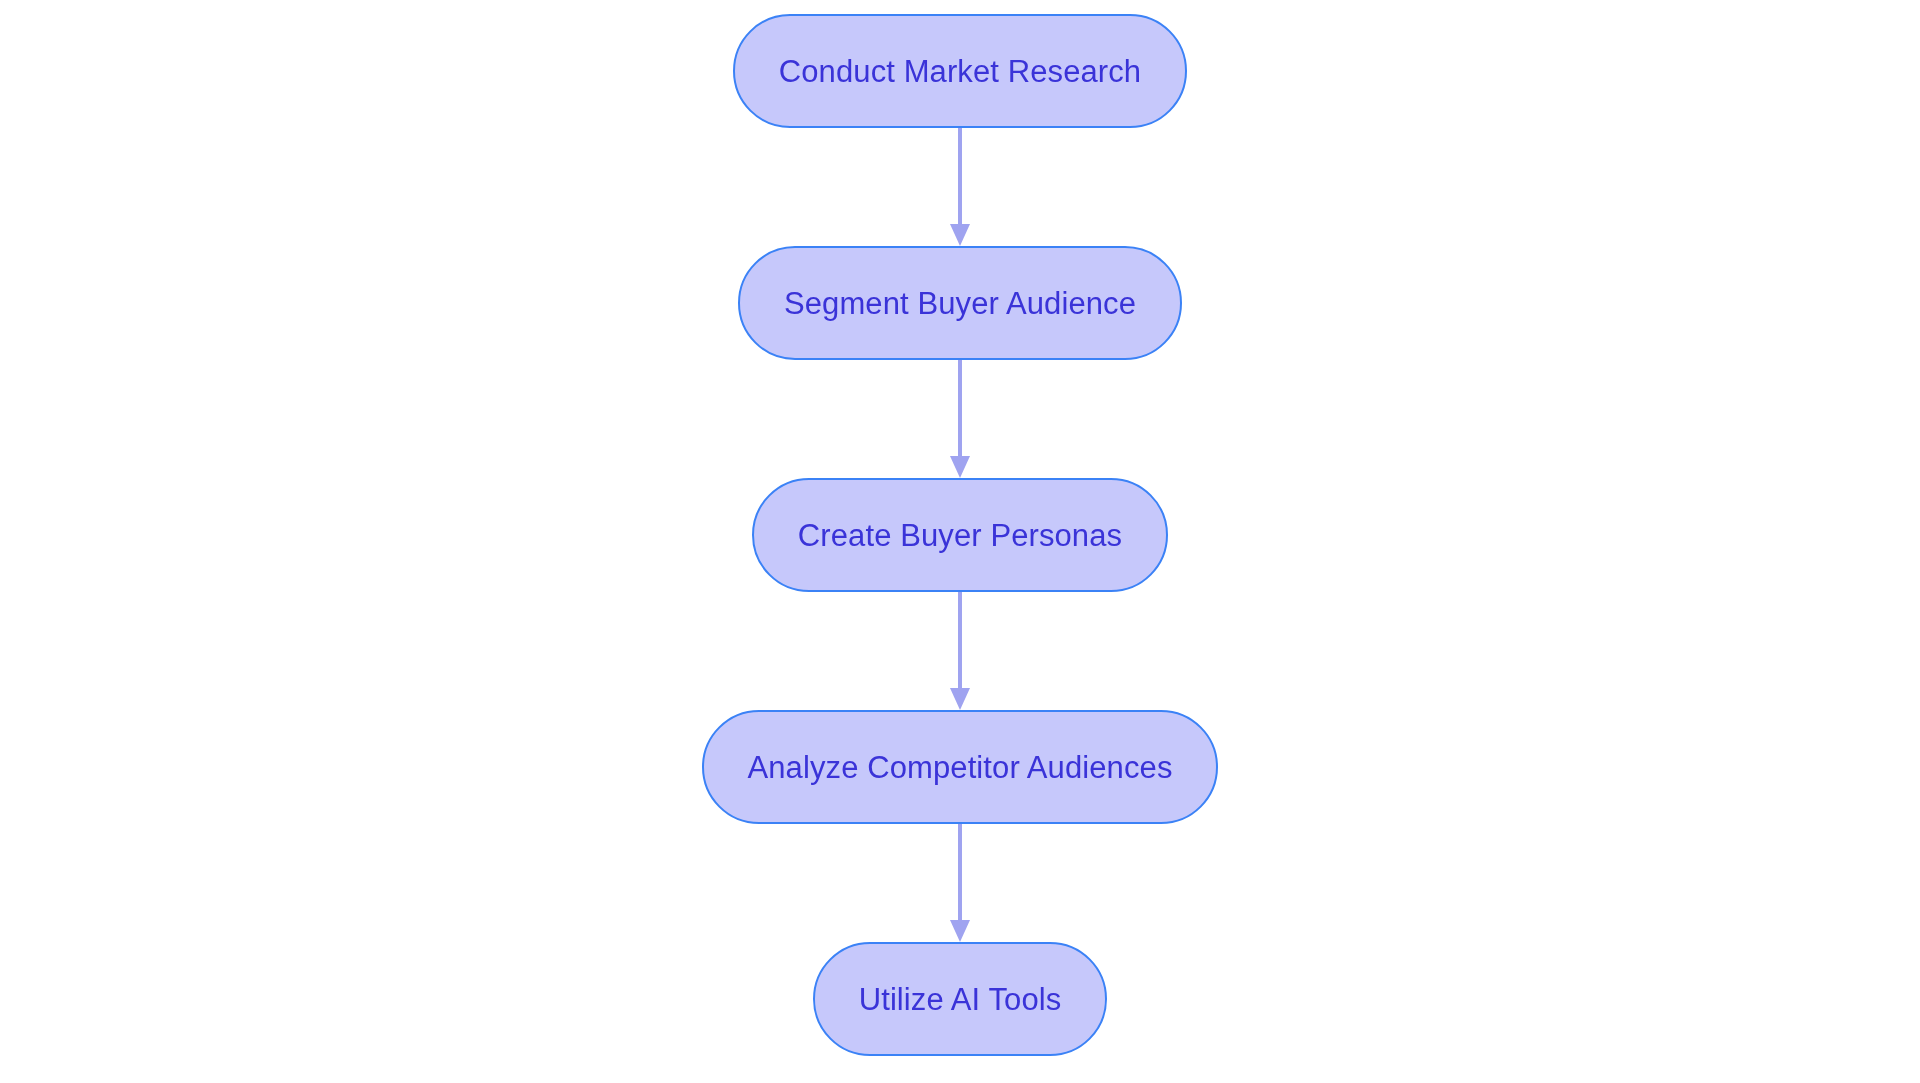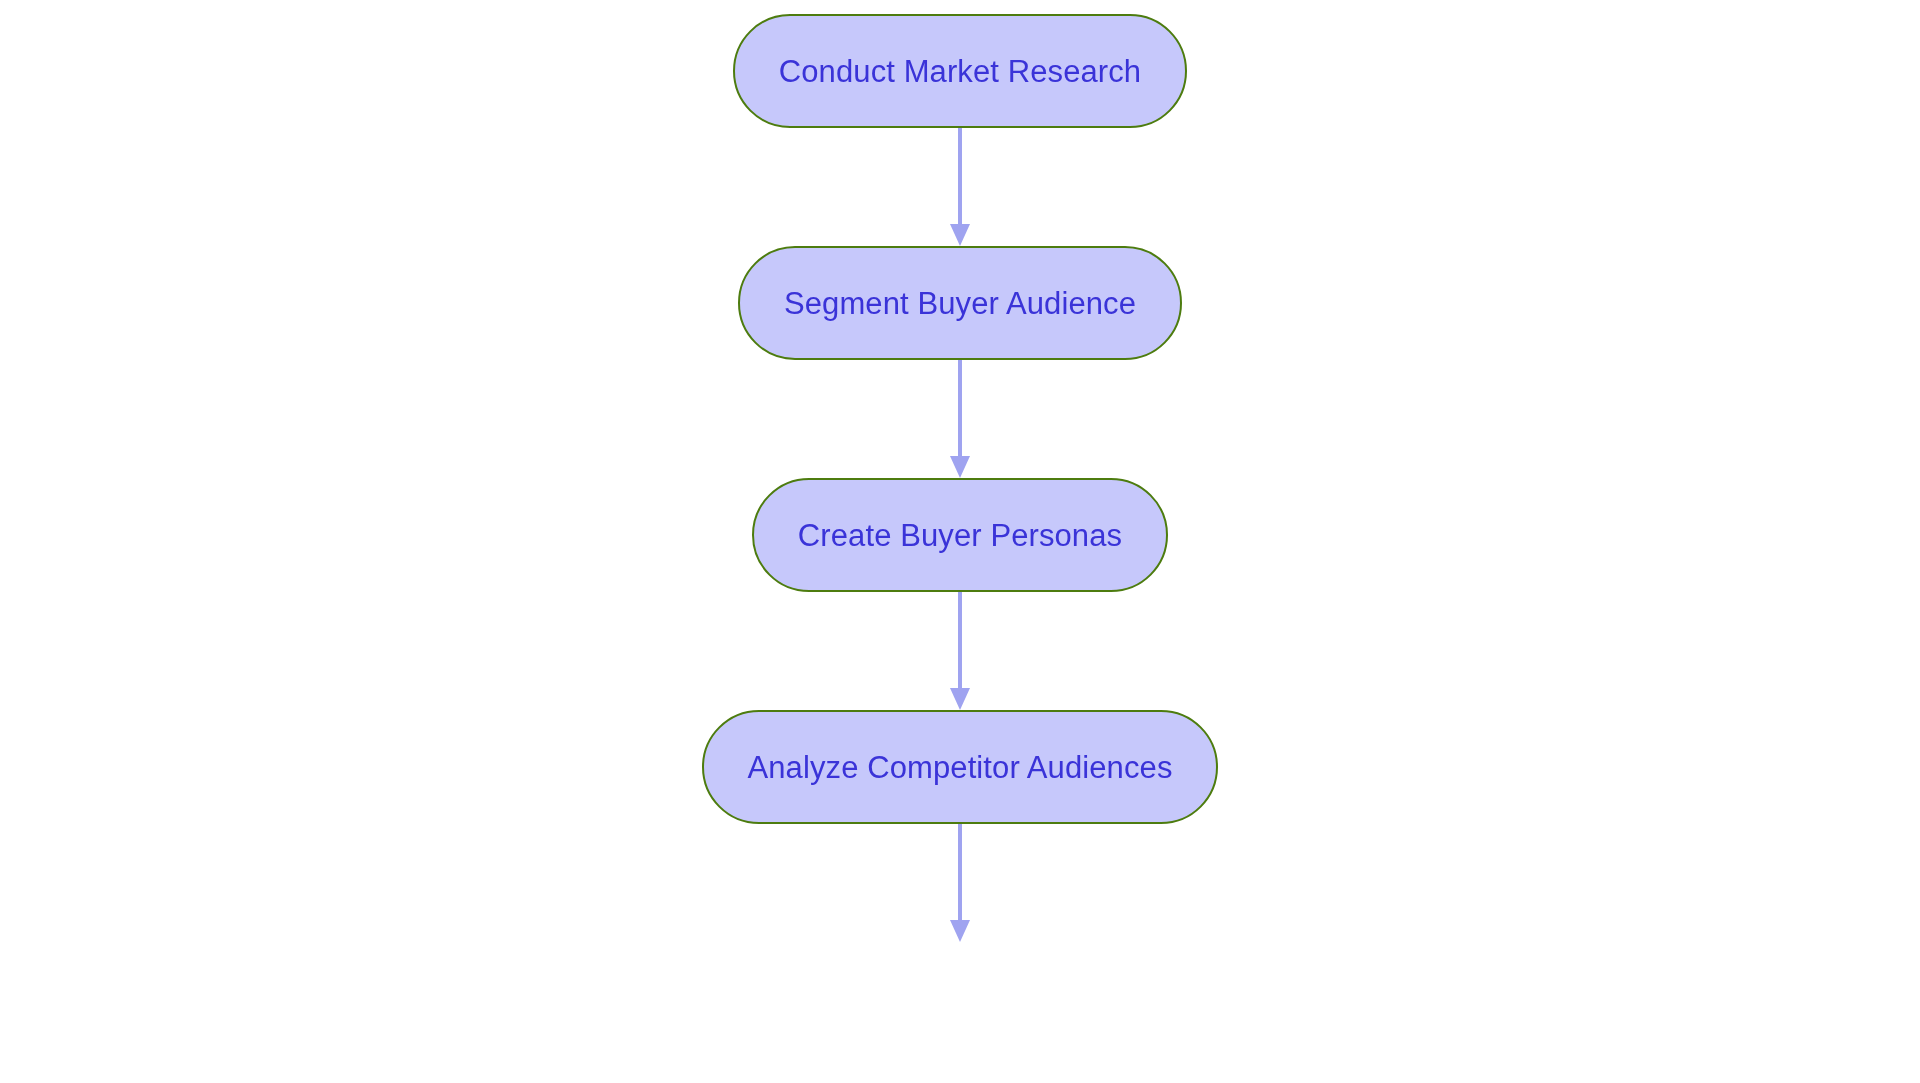--- a/index.html
+++ b/index.html
@@ -29,21 +29,21 @@
     align-items: center;
     justify-content: flex-start;
     padding-top: 14px;
     box-sizing: border-box;
   }
   .node {
     box-sizing: border-box;
     height: 114px;
     border-radius: 57px;
     background: #c6c8fb;
-    border: 2px solid #4d7c0f;
+    border: 2px solid #3b82f6;
     color: #3a33d8;
     display: flex;
     align-items: center;
     justify-content: center;
     font-size: 31px;
     font-weight: 400;
     letter-spacing: 0.1px;
     white-space: nowrap;
     line-height: 1;
     padding: 0 44px;
@@ -93,15 +93,18 @@
 
     <div class="node">
       <span class="node-label">Analyze Competitor Audiences</span>
     </div>
 
     <svg class="connector" viewBox="0 0 40 118">
       <line x1="20" y1="0" x2="20" y2="98" stroke="#9fa3f0" stroke-width="4"></line>
       <polygon points="20,118 10,96 30,96" fill="#9fa3f0"></polygon>
     </svg>
 
+    <div class="node">
+      <span class="node-label">Utilize AI Tools</span>
+    </div>
 
   </div>
 </div>
 
 </body></html>

